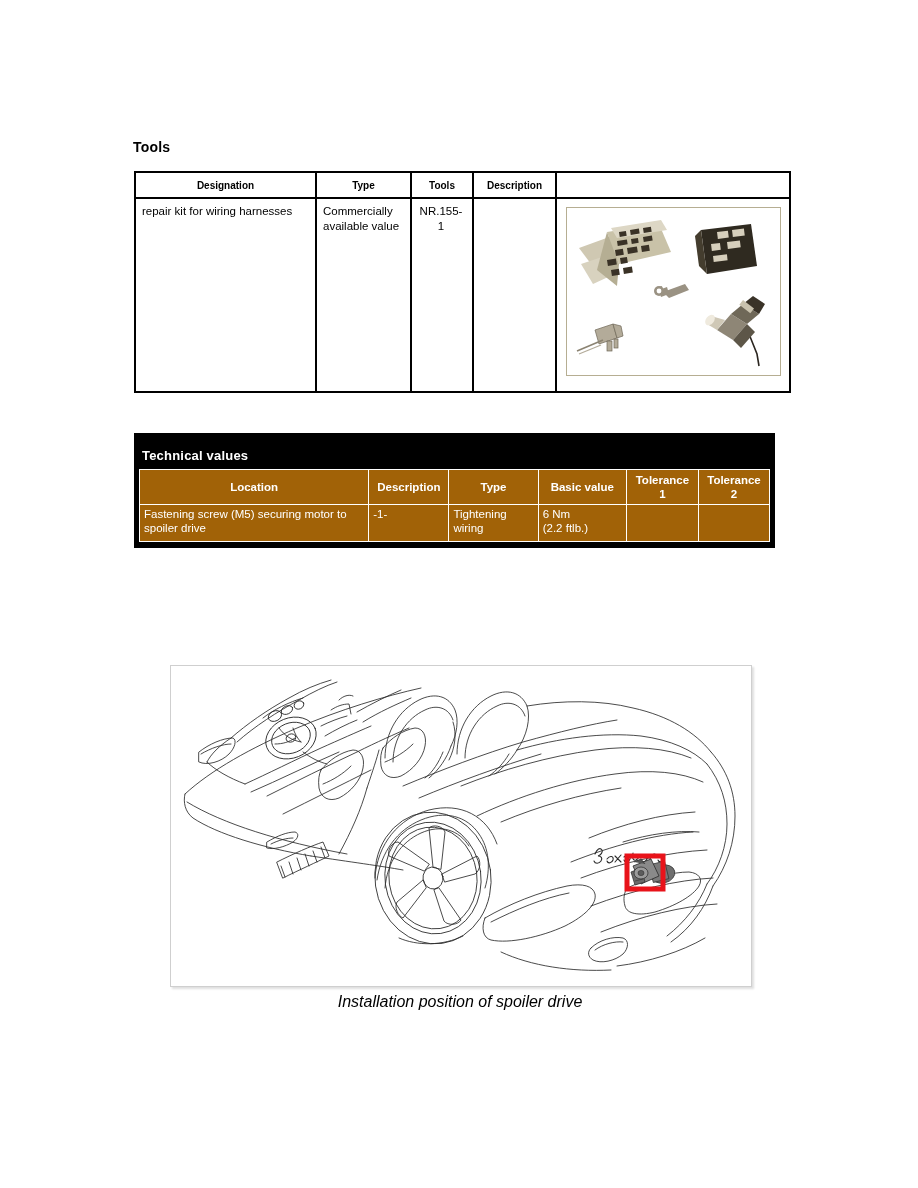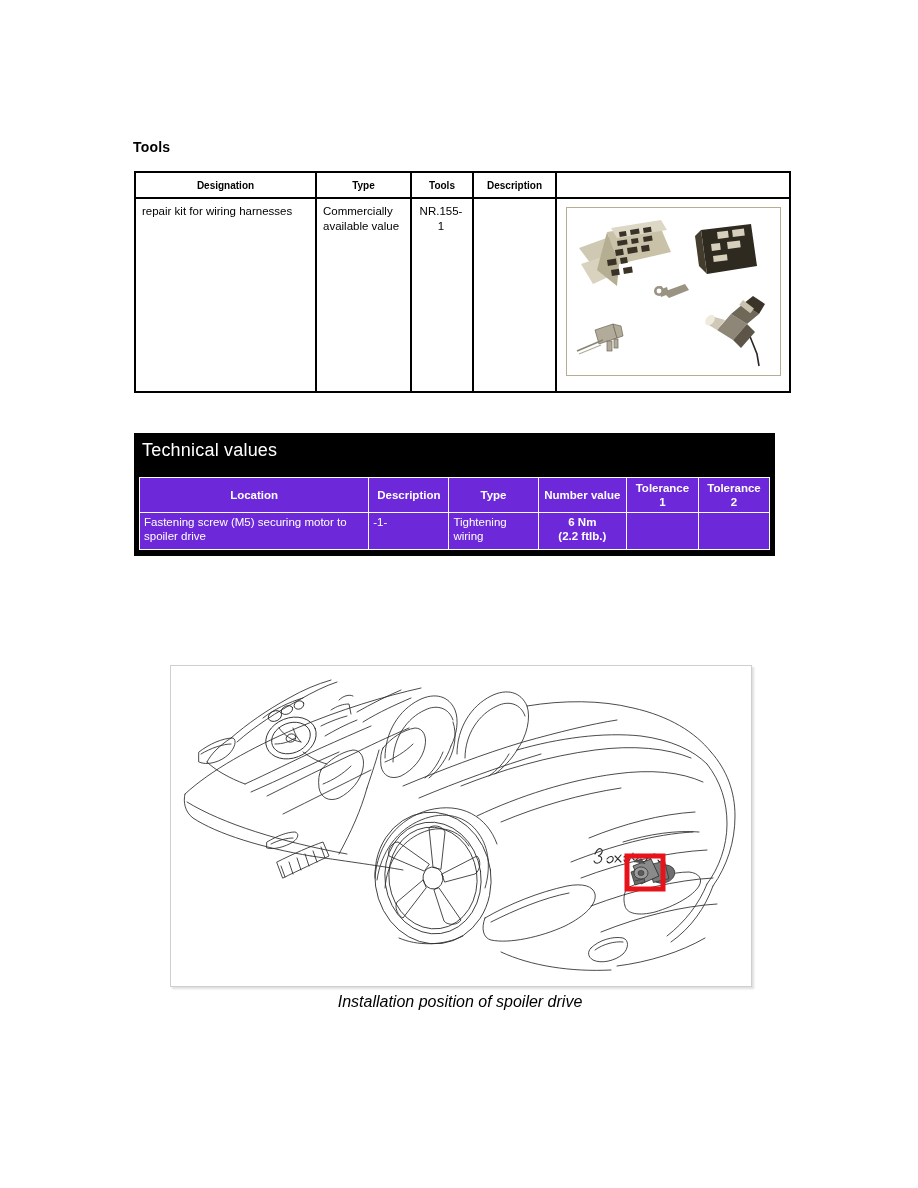--- a/index.html
+++ b/index.html
@@ -78,49 +78,49 @@
   .tv-block {
     position: absolute;
     left: 134px;
     top: 433px;
     width: 631px;
     background: #000000;
     padding: 5px 5px 6px 5px;
   }
   .tv-title {
     color: #ffffff;
-    font-weight: normal;
-    font-size: 18px;
+    font-weight: bold;
+    font-size: 13px;
     padding: 2px 0 6px 3px;
     letter-spacing: 0.2px;
+    margin-top: 8px;
   }
   .tv-table {
     width: 100%;
     border-collapse: collapse;
     table-layout: fixed;
-    background: #6d28d9;
-    margin-top: 10px;
+    background: #a16207;
   }
   .tv-table th,
   .tv-table td {
     border: 1.5px solid #ffffff;
     color: #ffffff;
     font-size: 11.5px;
     padding: 2px 4px;
     vertical-align: top;
     line-height: 1.25;
   }
   .tv-table th {
     text-align: center;
     font-weight: bold;
     height: 30px;
     vertical-align: middle;
   }
   .tv-table td { height: 32px; }
-  .tv-right { text-align: center; font-weight: bold; }
+  .tv-right { text-align: left; }
 
   
   .fig-frame {
     position: absolute;
     left: 170px;
     top: 665px;
     width: 580px;
     height: 320px;
     background: #ffffff;
     border: 1px solid #cfcfcf;
@@ -248,21 +248,21 @@
       <col style="width:88px">
       <col style="width:87px">
       <col style="width:71px">
       <col style="width:70px">
     </colgroup>
     <thead>
       <tr>
         <th>Location</th>
         <th>Description</th>
         <th>Type</th>
-        <th>Number value</th>
+        <th>Basic value</th>
         <th>Tolerance<br>1</th>
         <th>Tolerance<br>2</th>
       </tr>
     </thead>
     <tbody>
       <tr>
         <td>Fastening screw (M5) securing motor to spoiler drive</td>
         <td>-1-</td>
         <td>Tightening wiring</td>
         <td class="tv-right">

